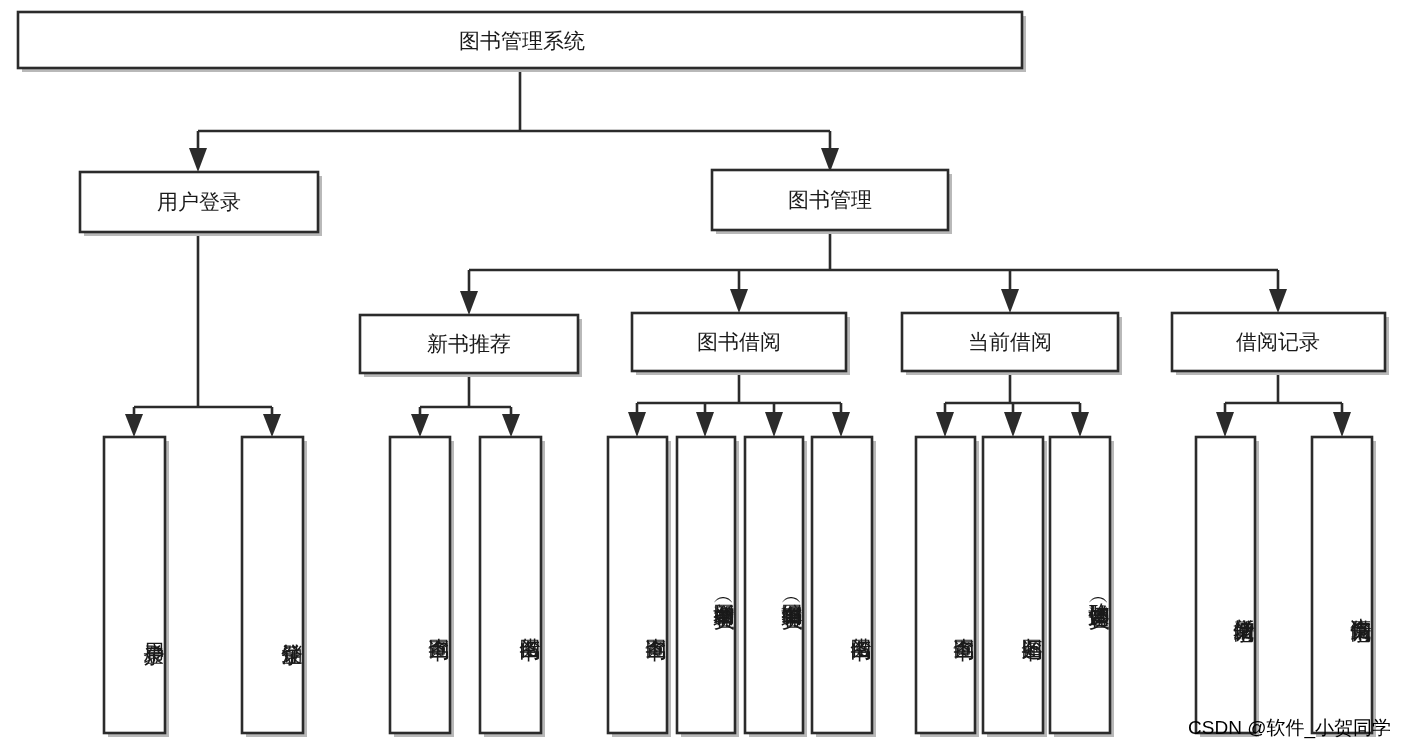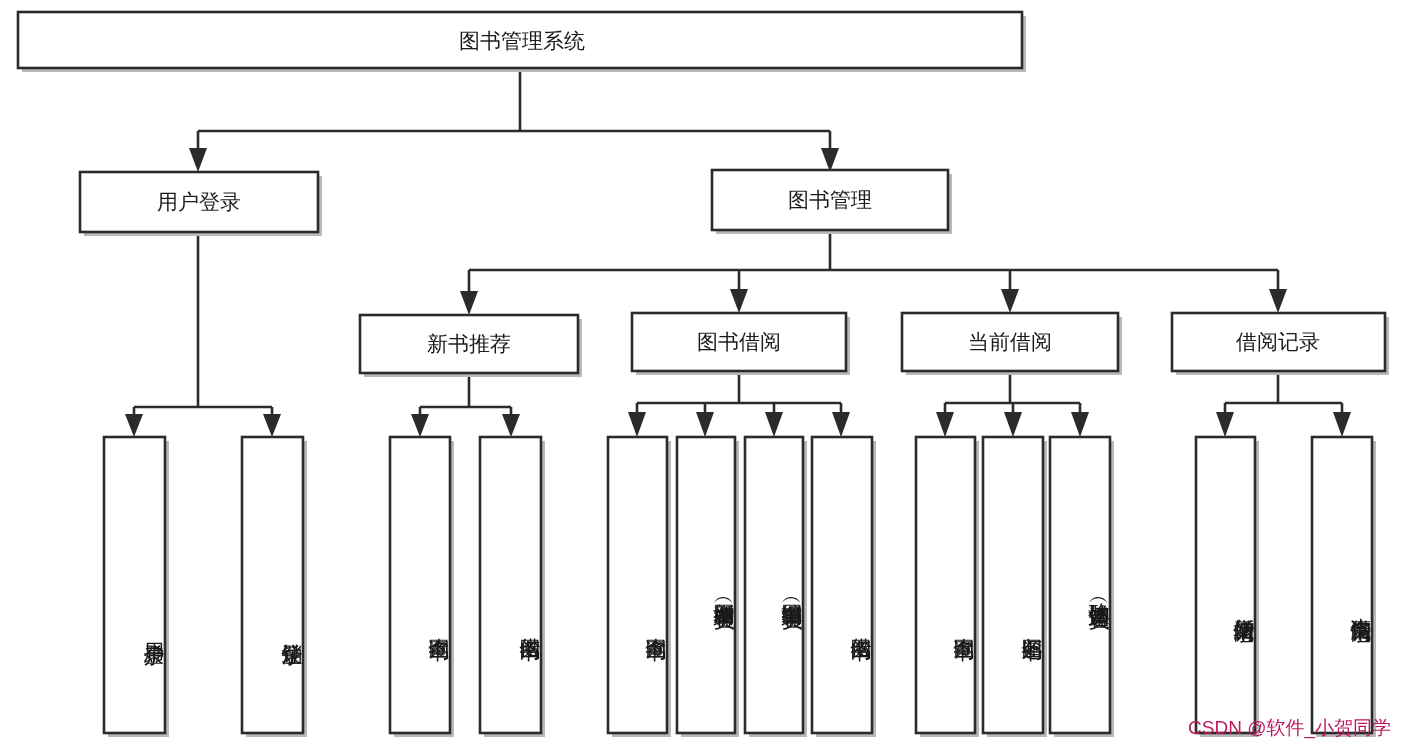--- a/index.html
+++ b/index.html
@@ -62,21 +62,21 @@
     justify-content: center;
     white-space: nowrap;
     user-select: none;
   }
   .watermark {
     position: absolute;
     right: 14px;
     bottom: 6px;
     font-family: "Liberation Sans", "DejaVu Sans", sans-serif;
     font-size: 19px;
-    color: #be185d;
+    color: #000000;
     white-space: nowrap;
     user-select: none;
   }
 </style>
 </head>
 <body>
 
 <div id="canvas">
 
   <svg class="diagram" viewBox="0 0 1405 747">

